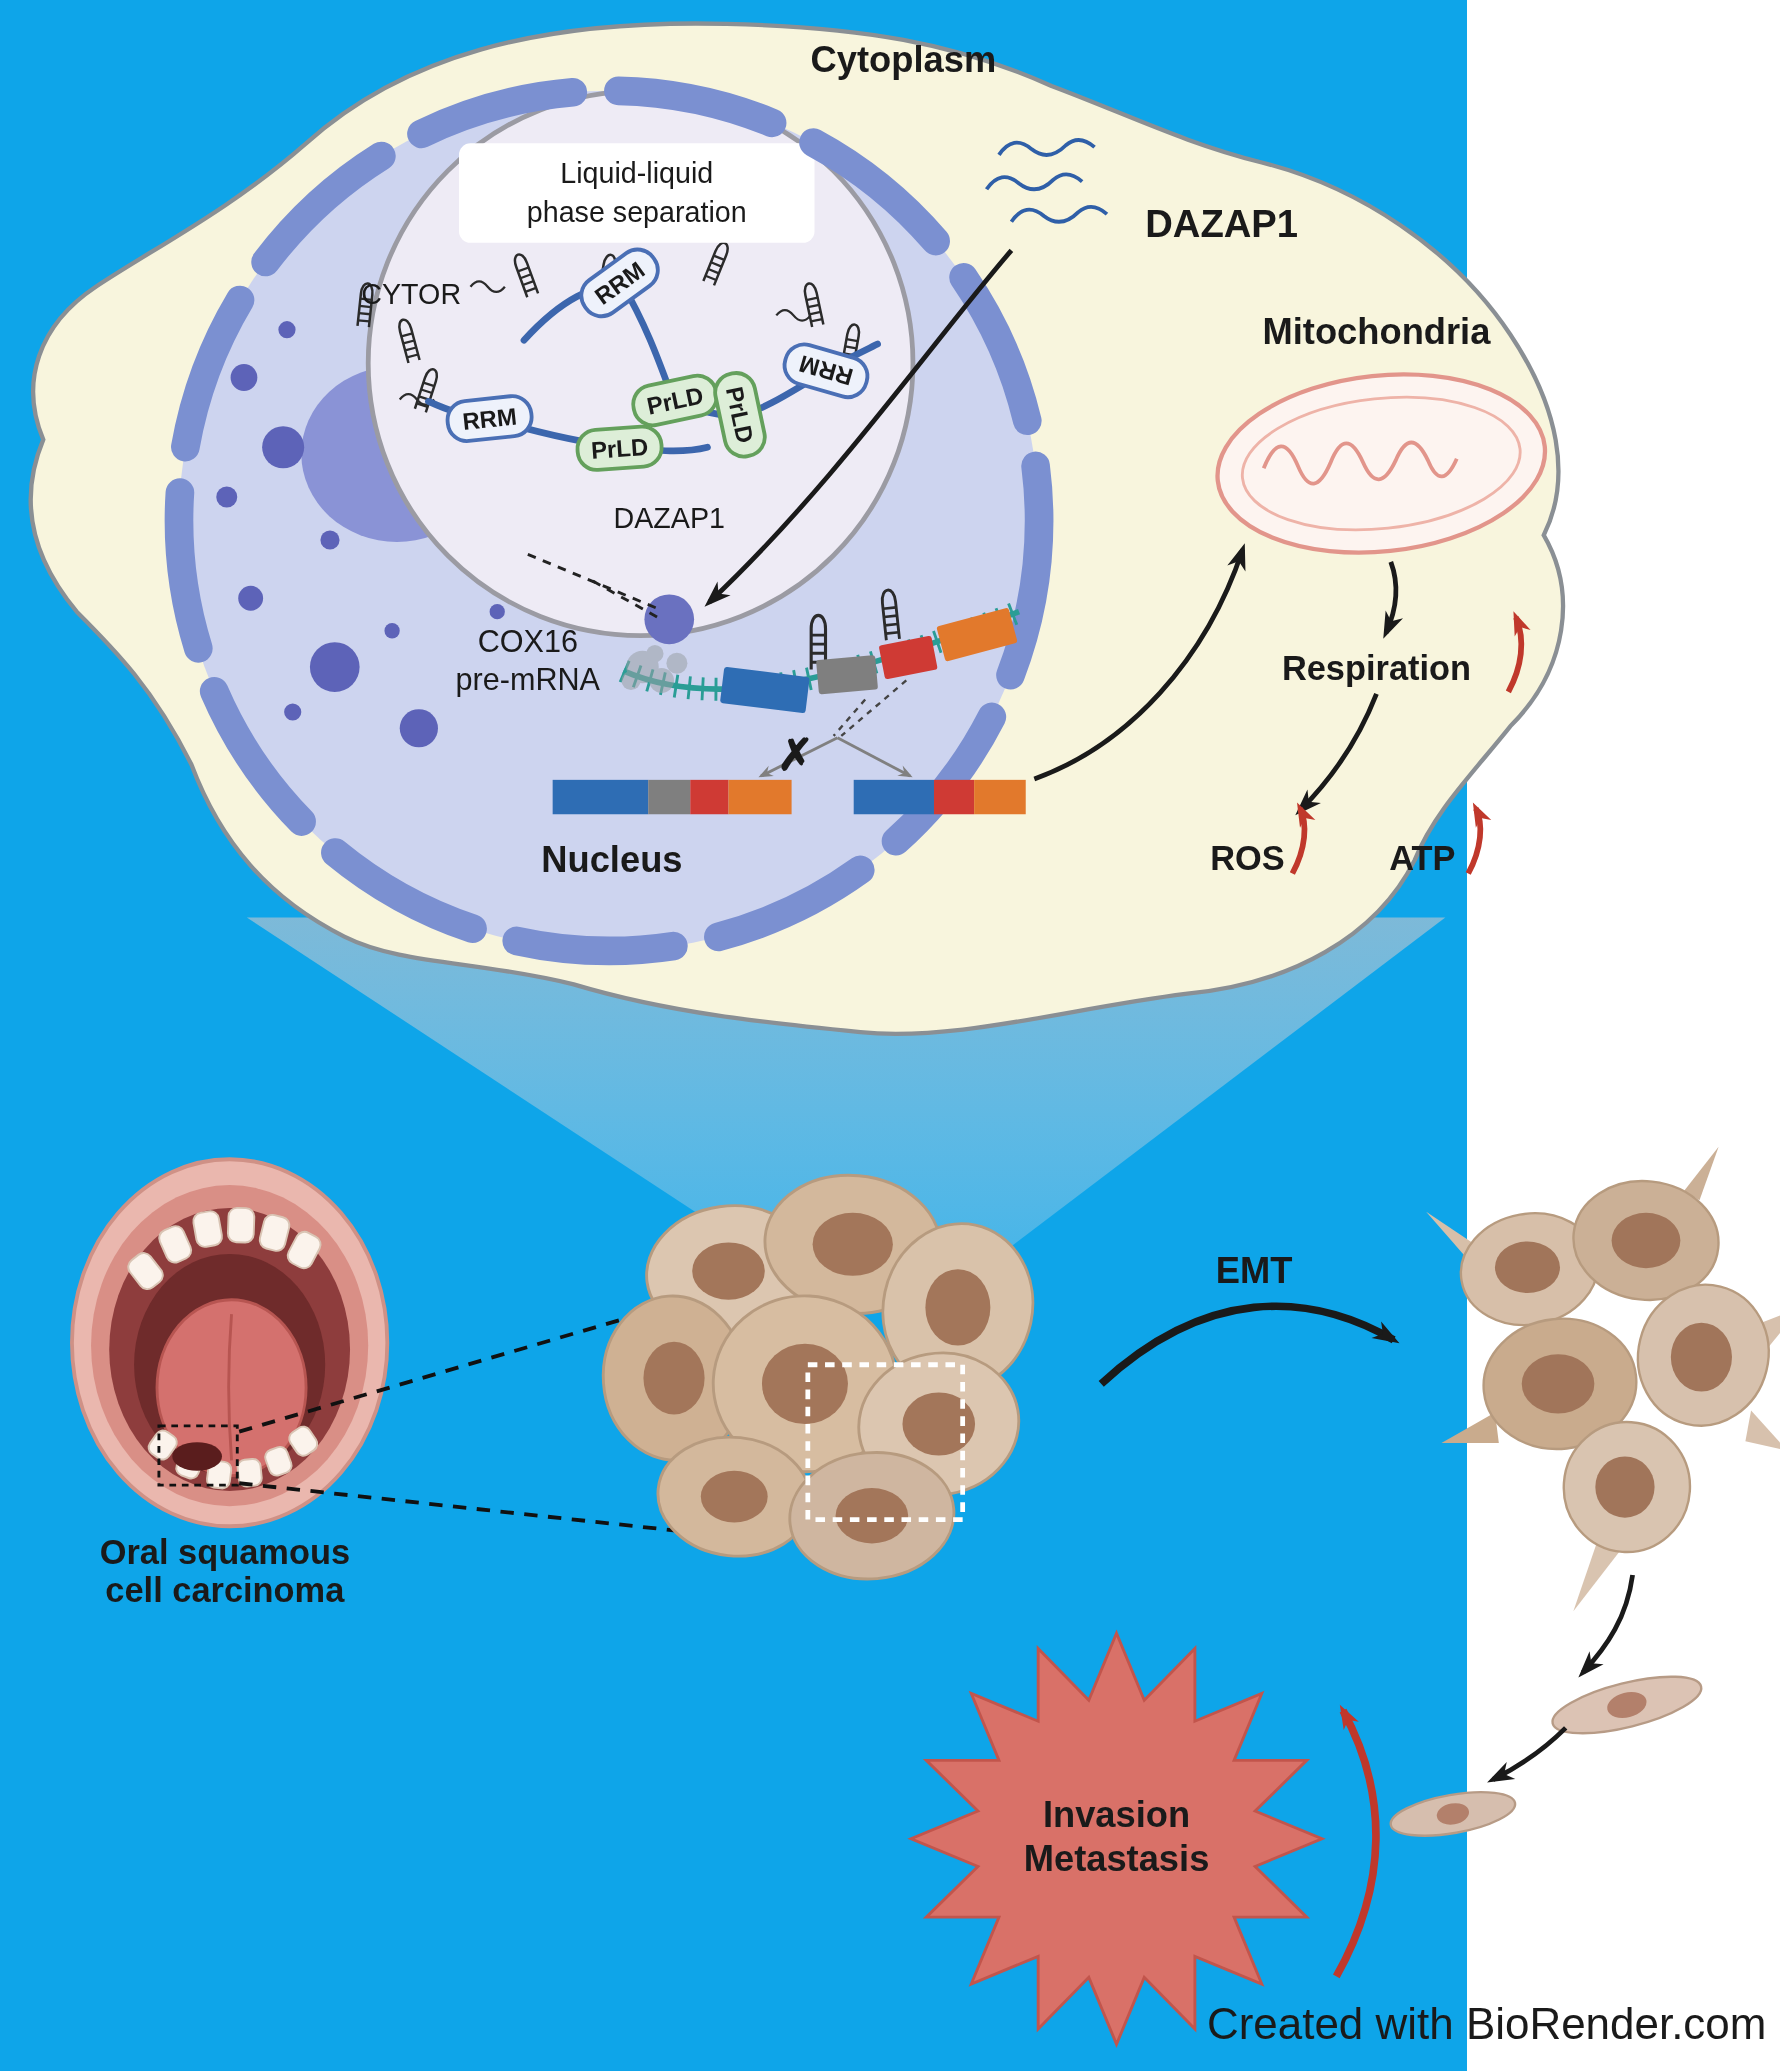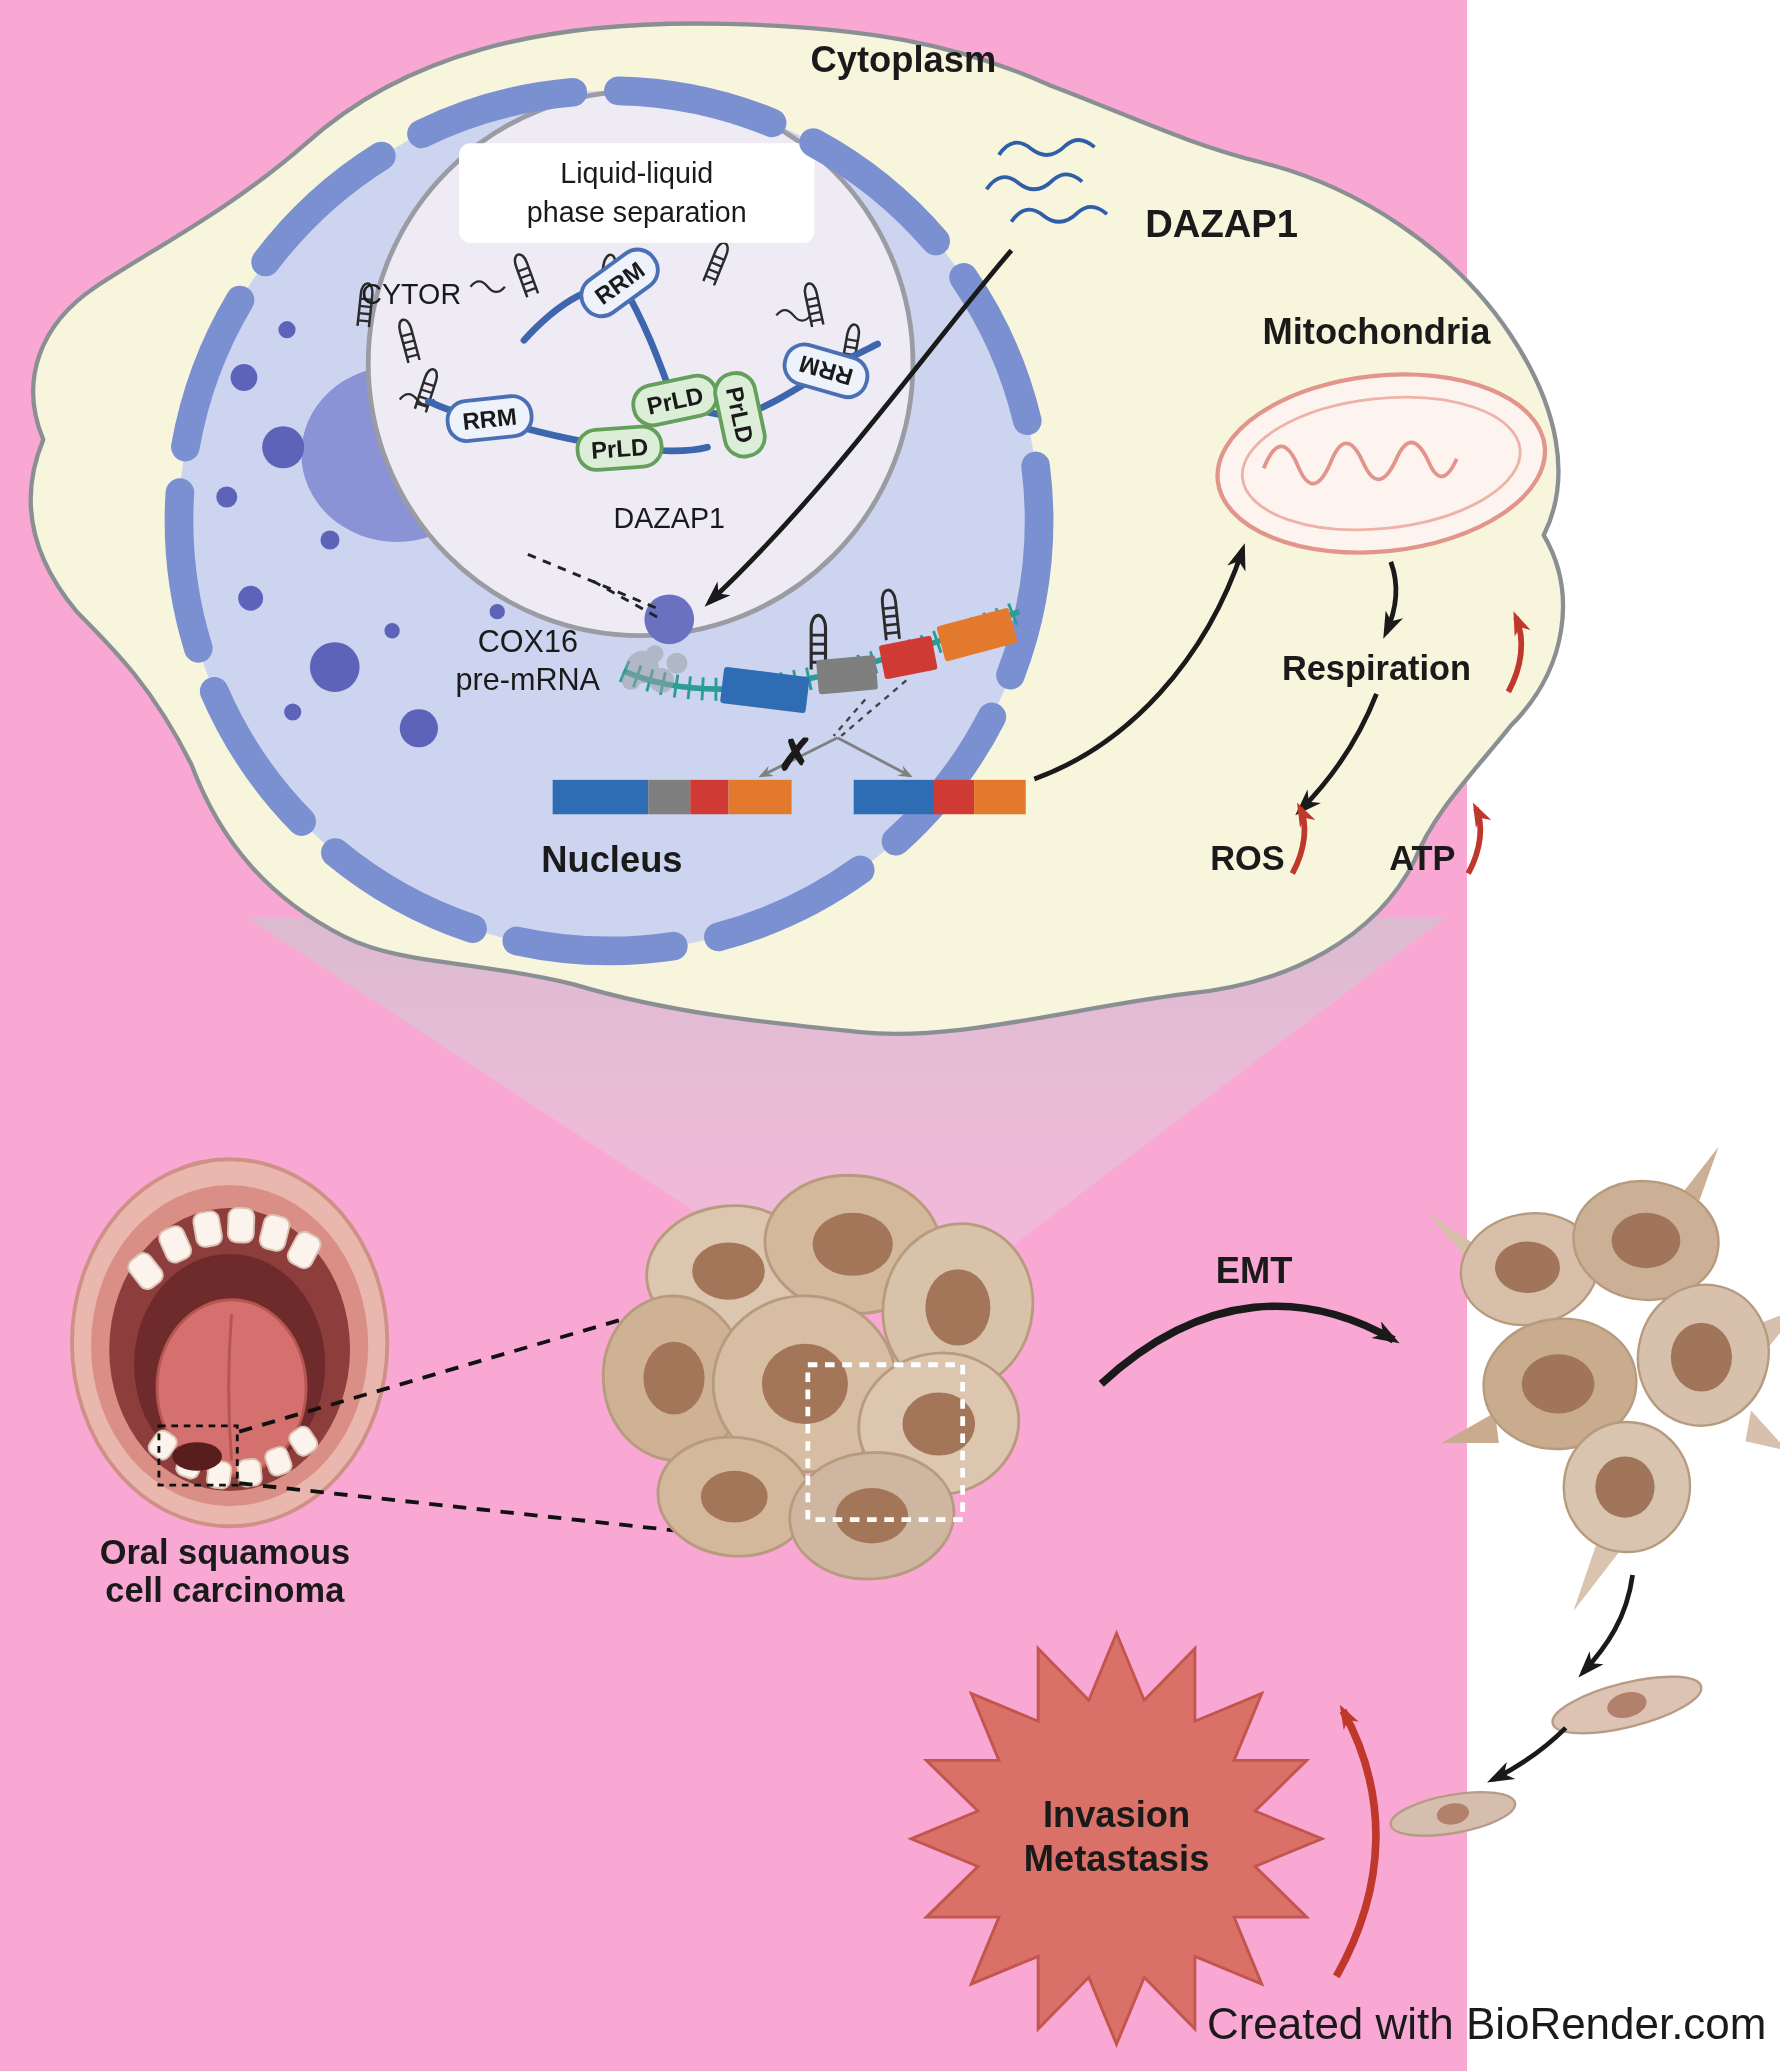--- a/index.html
+++ b/index.html
@@ -1,16 +1,16 @@
 <!DOCTYPE html>
 <html><head>
 <meta charset="utf-8">
 <style>
   html,body{margin:0;padding:0;background:#ffffff;}
-  .canvas{position:relative;width:1467px;height:2071px;background:#f9a8d4;font-family:"Liberation Sans",sans-serif;}
+  .canvas{position:relative;width:1467px;height:2071px;background:#0ea5e9;font-family:"Liberation Sans",sans-serif;}
   svg text{font-family:"Liberation Sans",sans-serif;fill:#1a1a1a;}
   .b{font-weight:bold;}
 </style>
 </head>
 <body>
 
 <div class="canvas">
 <svg width="1781" height="2071" viewBox="0 0 1863 2167">
   <defs>
     <marker id="mb" markerUnits="userSpaceOnUse" markerWidth="34" markerHeight="28" refX="24" refY="14" orient="auto">

